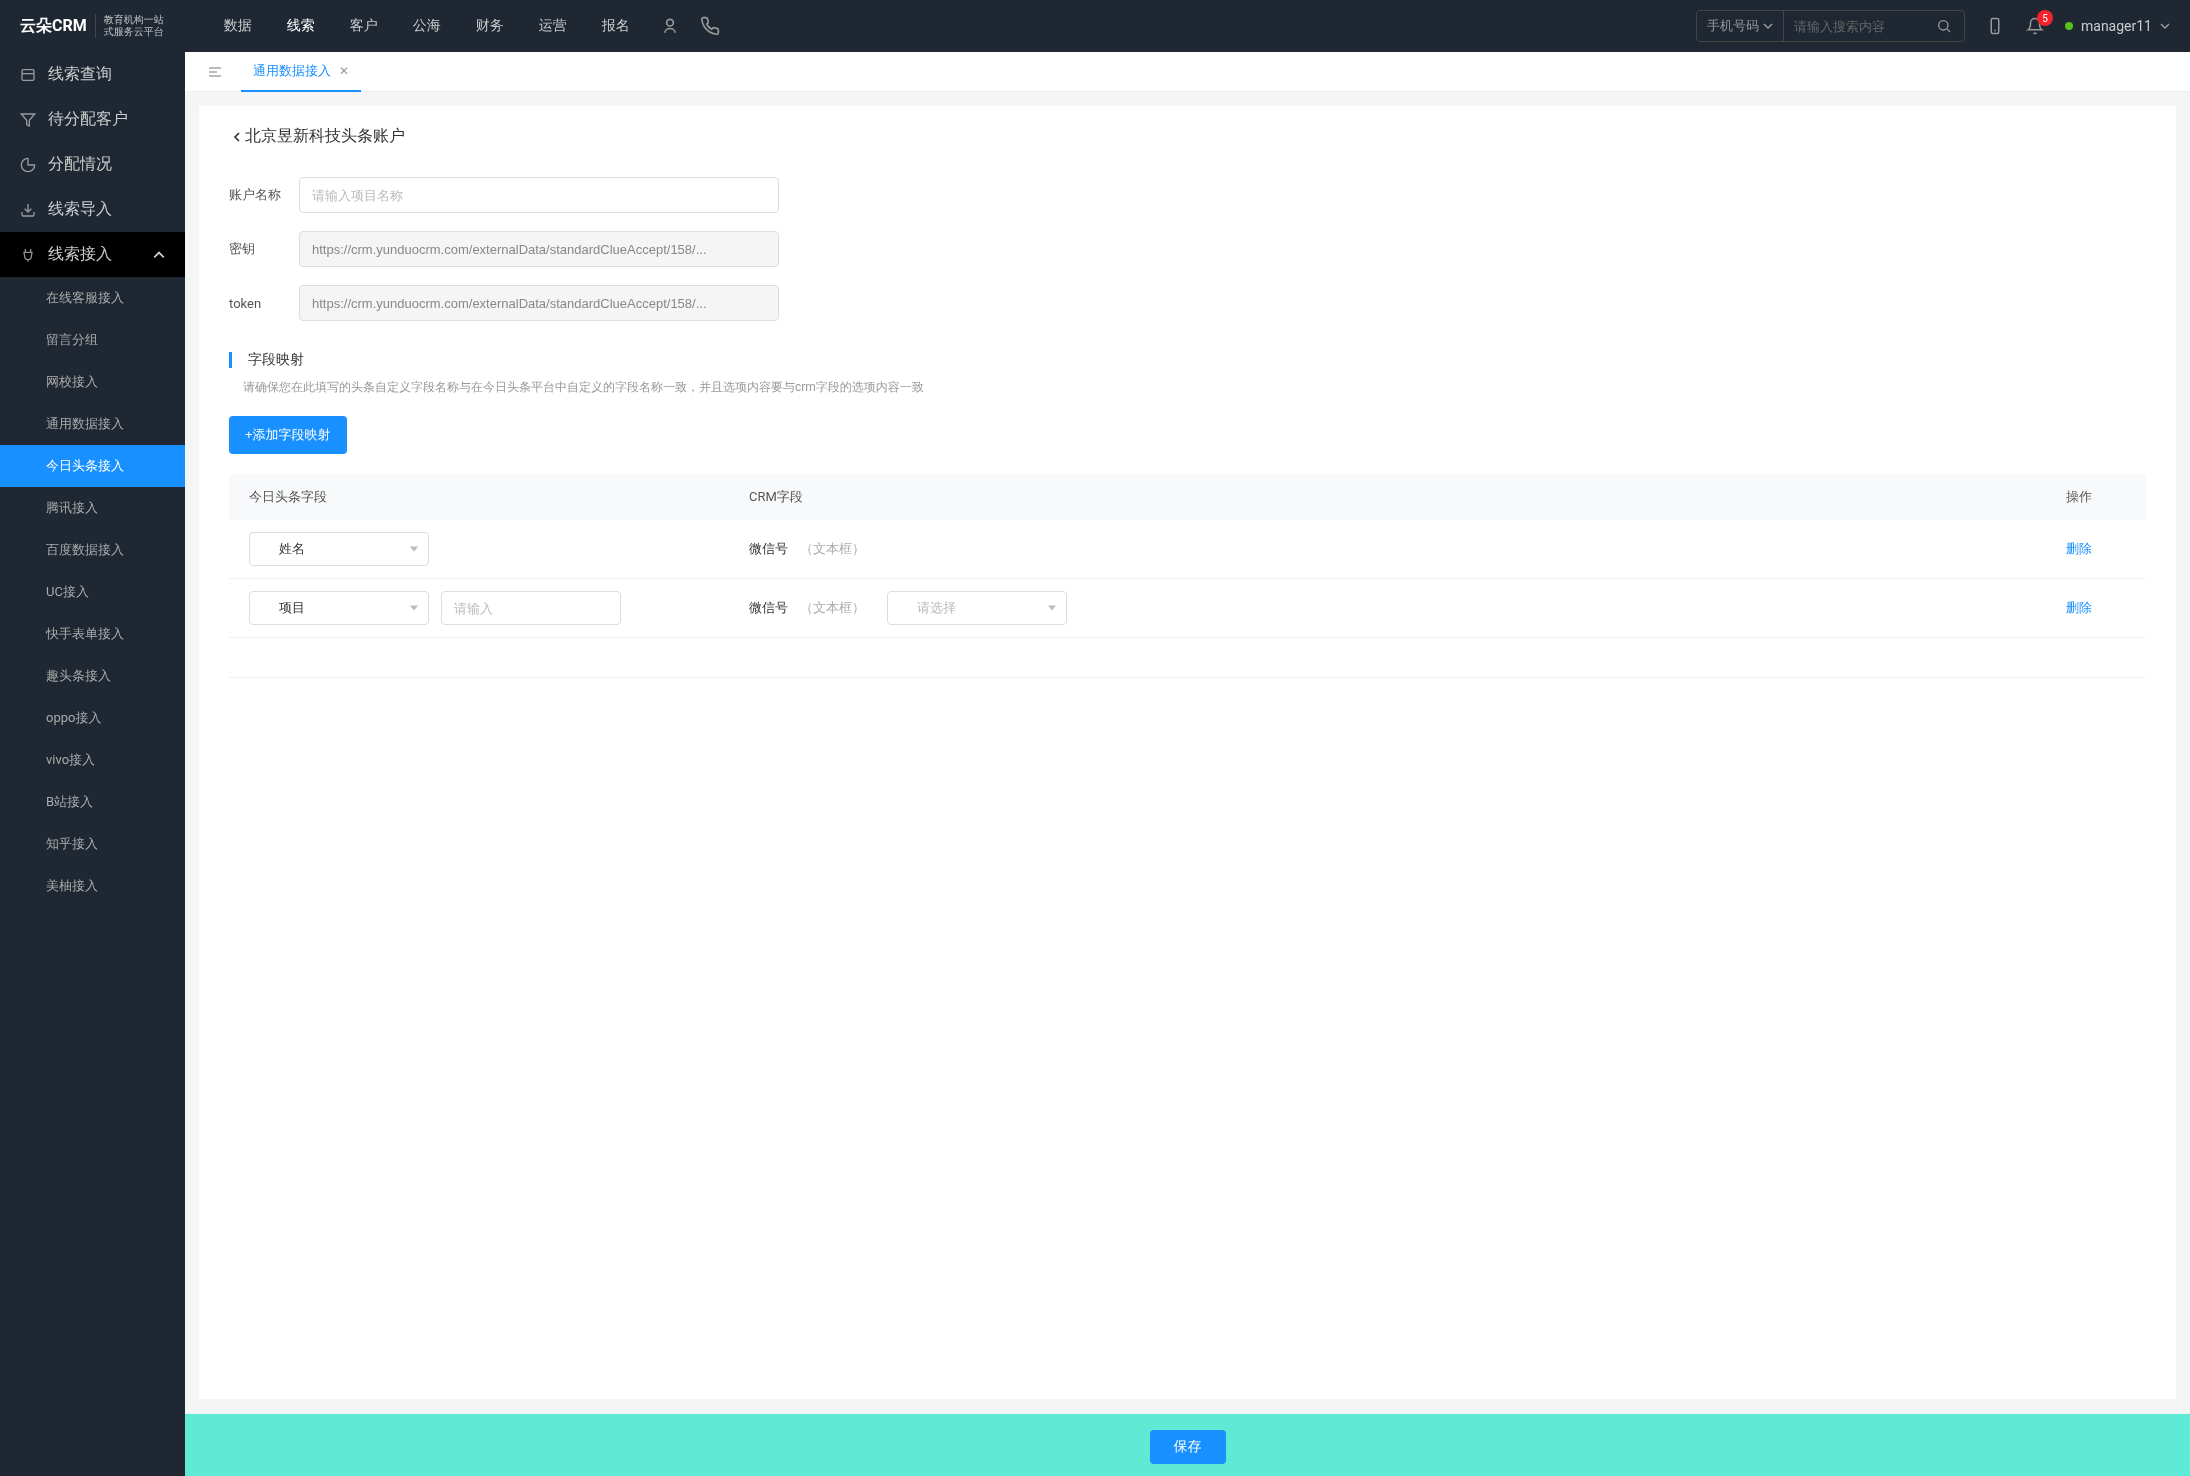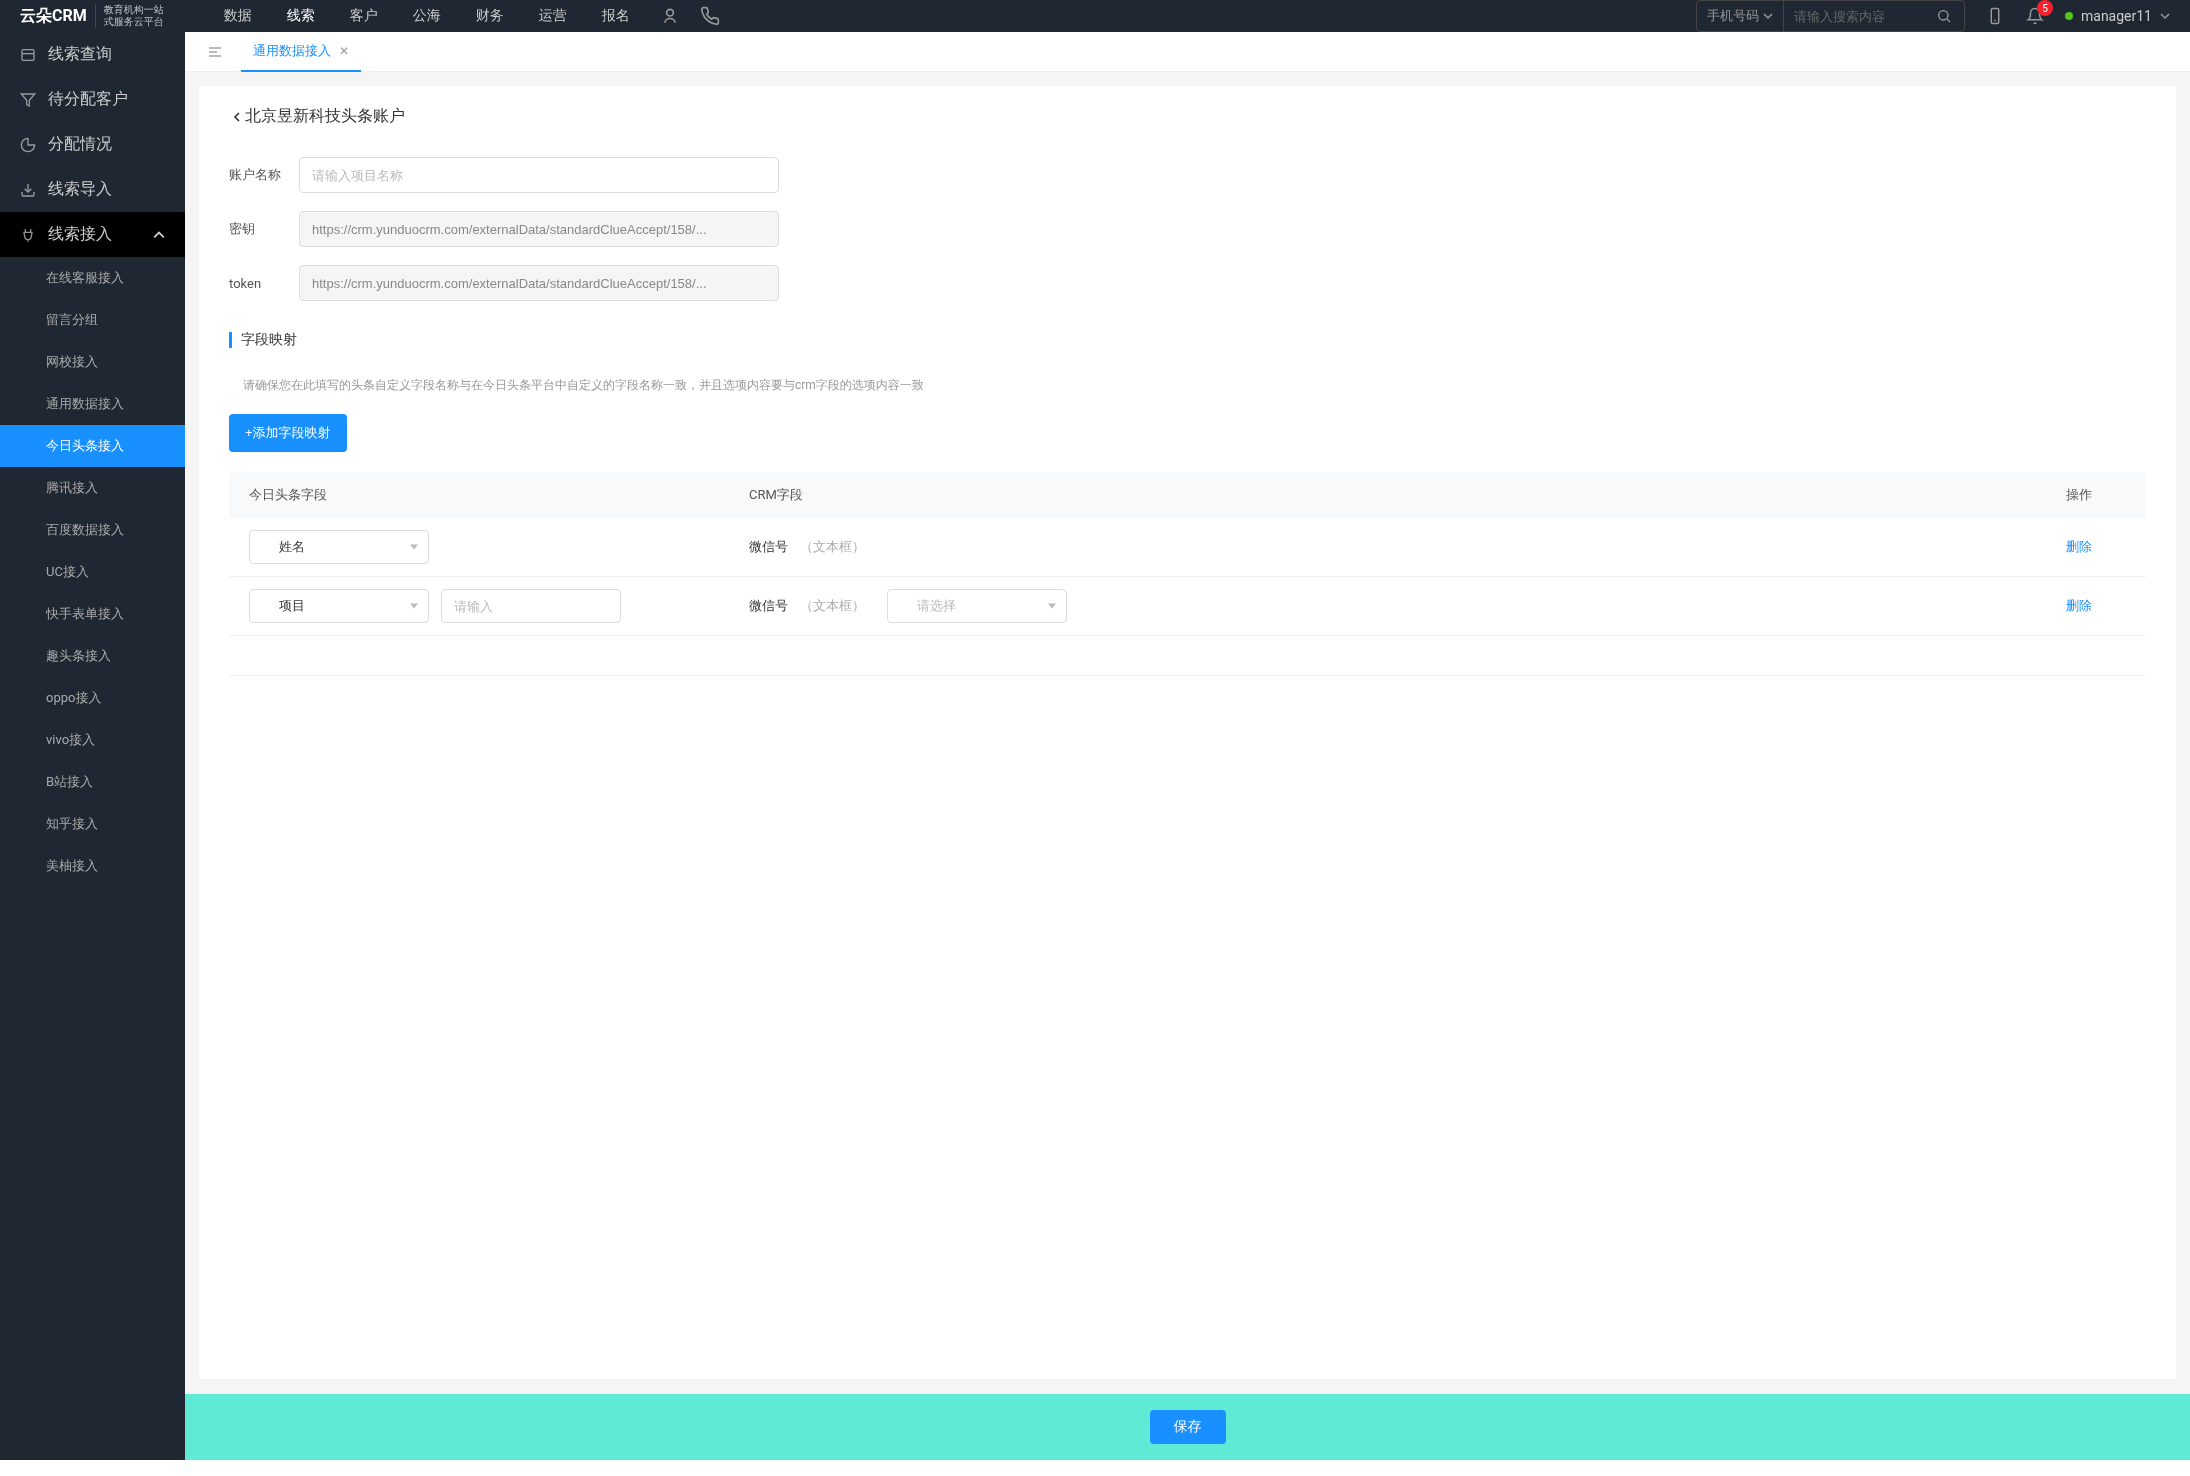--- a/index.html
+++ b/index.html
@@ -1,19 +1,19 @@
 <!DOCTYPE html>
 <html><head>
   <meta charset="utf-8">
   <style>
     * { box-sizing: border-box; margin: 0; padding: 0; }
     body { font-family: -apple-system, BlinkMacSystemFont, "Segoe UI", Roboto, sans-serif; background: #fff; color: #333; font-size: 14px; }
     
     
-    .header { background: #1f2733; height: 32px; display: flex; align-items: center; padding: 16px 20px; color: #fff; }
+    .header { background: #1f2733; height: 52px; display: flex; align-items: center; padding: 16px 20px; color: #fff; }
     .logo { display: flex; align-items: center; font-size: 13px; margin-right: 60px; }
     .logo-main { font-weight: bold; font-size: 16px; }
     .logo-sub { font-size: 10px; border-left: 1px solid #555; padding-left: 8px; margin-left: 8px; line-height: 1.2; opacity: 0.7; }
     .nav-items { display: flex; gap: 35px; }
     .nav-item { color: #ccc; cursor: pointer; font-size: 14px; }
     .nav-item.active { color: #fff; font-weight: 500; }
     .header-right { margin-left: auto; display: flex; align-items: center; gap: 20px; }
     .header-icon { width: 20px; height: 20px; display: inline-flex; align-items: center; justify-content: center; color: #999; cursor: pointer; }
     .search-box { display: flex; align-items: center; border: 1px solid #444; border-radius: 4px; overflow: hidden; }
     .search-type { padding: 6px 10px; color: #999; border-right: 1px solid #444; display: flex; align-items: center; gap: 4px; font-size: 13px; }
@@ -46,21 +46,21 @@
     .page-header { display: flex; align-items: center; margin-bottom: 30px; }
     .back-icon { cursor: pointer; font-size: 18px; }
     .page-title { font-size: 16px; font-weight: 500; }
     
     .form-row { display: flex; align-items: center; margin-bottom: 18px; }
     .form-label { width: 70px; font-size: 13px; color: #555; }
     .form-input { flex: 0 0 480px; height: 36px; padding: 0 12px; border: 1px solid #ddd; border-radius: 4px; font-size: 13px; background: #fff; outline: none; }
     .form-input::placeholder { color: #bbb; }
     .form-input[readonly] { background: #f5f5f5; color: #888; }
     
-    .section-header { display: flex; align-items: center; gap: 9px; margin-top: 30px; margin-bottom: 28px; }
+    .section-header { display: flex; align-items: center; gap: 16px; margin-top: 30px; margin-bottom: 10px; }
     .section-bar { width: 3px; height: 16px; background: #1890ff; }
     .section-title { font-size: 14px; font-weight: 500; }
     .section-hint { font-size: 12px; color: #999; margin-bottom: 20px; padding-left: 14px; }
     
     .add-btn { background: #1890ff; color: #fff; border: none; padding: 10px 16px; border-radius: 4px; font-size: 13px; cursor: pointer; margin-bottom: 20px; }
     
     .table-header { background: #f8f9fb; display: flex; padding: 14px 20px; font-size: 13px; color: #555; border-radius: 4px 4px 0 0; }
     .table-row { display: flex; padding: 12px 20px; align-items: center; border-bottom: 1px solid #f0f0f0; }
     .col-1 { flex: 0 0 500px; display: flex; gap: 12px; align-items: center; }
     .col-2 { flex: 1; display: flex; align-items: center; gap: 12px; }

